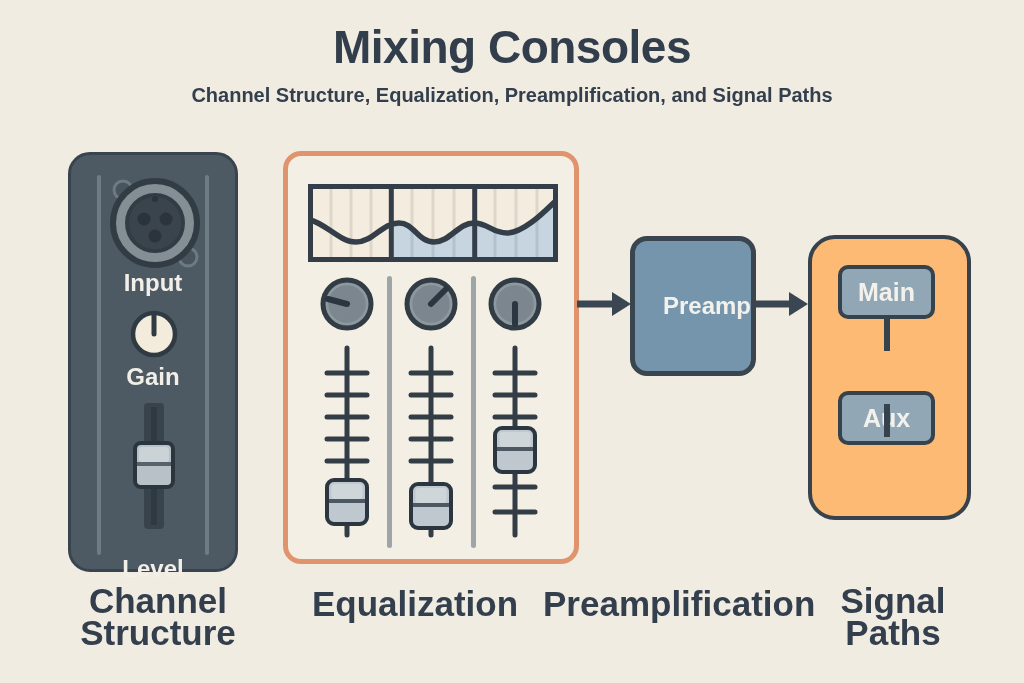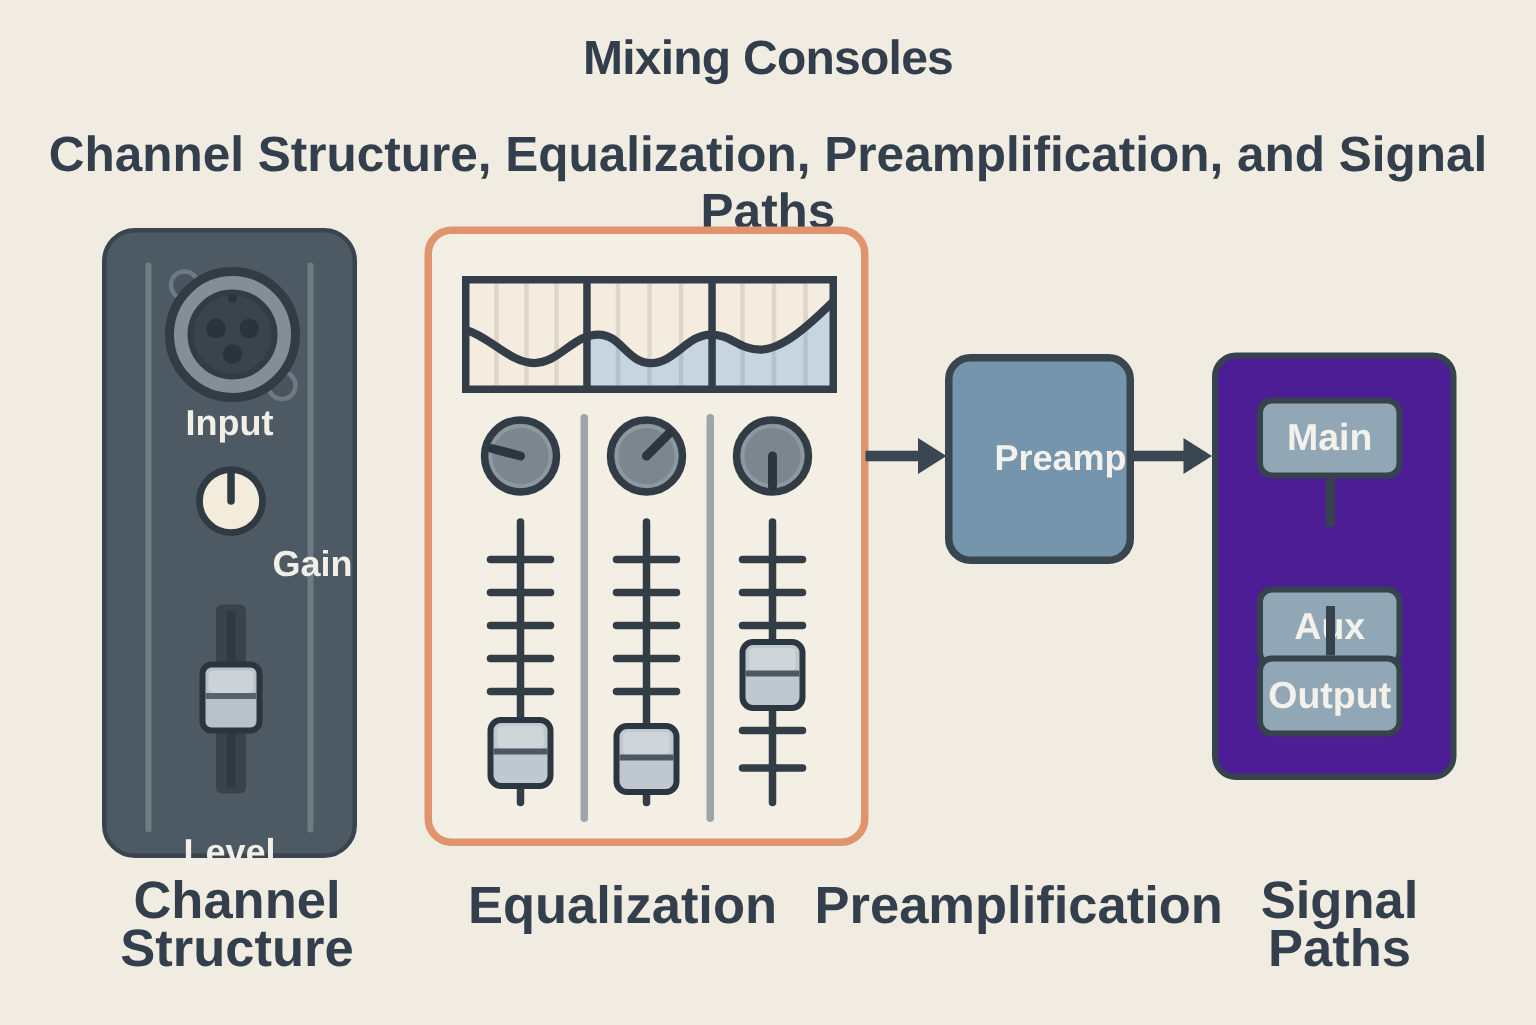--- a/index.html
+++ b/index.html
@@ -1,39 +1,39 @@
 <!DOCTYPE html>
 <html><head>
 <meta charset="utf-8">
 <style>
   html,body{margin:0;padding:0;background:#f1ece2;}
   .canvas{position:relative;width:1024px;height:683px;background:#f1ece2;overflow:hidden;
           font-family:"Liberation Sans",sans-serif;color:#333f4c;}
   .abs{position:absolute;}
   
-  .title{left:0;top:20px;width:1024px;text-align:center;font-size:32px;font-weight:bold;letter-spacing:-0.5px;color:#323e4b;}
-  .subtitle{left:0;top:84px;width:1024px;text-align:center;font-size:33px;font-weight:bold;color:#333f4c;}
+  .title{left:0;top:20px;width:1024px;text-align:center;font-size:46px;font-weight:bold;letter-spacing:-0.5px;color:#323e4b;}
+  .subtitle{left:0;top:84px;width:1024px;text-align:center;font-size:20px;font-weight:bold;color:#333f4c;}
   
   .strip{left:68px;top:152px;width:170px;height:420px;background:#4d5963;border:3px solid #3a444e;
          border-radius:22px;box-sizing:border-box;}
   .strip-hl{position:absolute;top:20px;width:4px;height:380px;background:#76828a;border-radius:3px;opacity:.85;}
   .strip-label{position:absolute;width:164px;left:0;text-align:center;font-size:24px;font-weight:bold;color:#f2efe8;}
   
   .caption{font-size:35px;font-weight:bold;text-align:center;color:#333f4c;line-height:32px;white-space:pre-line;}
   
   .eq-box{left:283px;top:151px;width:296px;height:413px;background:#f4efe5;border:5px solid #e0946e;
           border-radius:18px;box-sizing:border-box;}
   .col-divider{position:absolute;top:120px;width:5px;height:272px;background:#9da5aa;border-radius:3px;}
   
   .preamp{left:630px;top:236px;width:126px;height:140px;background:#7595ac;border:5px solid #39454f;border-radius:17px;
           box-sizing:border-box;display:flex;align-items:center;justify-content:flex-end;
           font-size:24px;font-weight:bold;color:#f3f1eb;}
   
-  .signal-box{left:808px;top:235px;width:163px;height:285px;background:#4c1d95;border:4.5px solid #36424c;
-              border-radius:16px;box-sizing:border-box;}
+  .signal-box{left:808px;top:235px;width:163px;height:285px;background:#fdba74;border:4.5px solid #36424c;
+              border-radius:27px;box-sizing:border-box;}
   .node{position:absolute;left:26px;width:97px;height:54px;background:#92a7b5;border:4px solid #36424c;border-radius:10px;
         box-sizing:border-box;display:flex;align-items:center;justify-content:center;
         font-size:25px;font-weight:bold;color:#f3f1ec;}
   .connector{position:absolute;left:72px;width:6px;height:33px;background:#36424c;}
 </style>
 </head>
 <body>
 
 <div class="canvas">
 
@@ -53,21 +53,21 @@
       <circle cx="35" cy="42" r="6.5" fill="#2b343c"></circle>
       <circle cx="57" cy="42" r="6.5" fill="#2b343c"></circle>
       <circle cx="46" cy="59" r="6.5" fill="#2b343c"></circle>
     </svg>
     <div class="strip-label" style="top:114px;">Input</div>
 
     <svg class="abs" style="left:59px;top:155px;" width="48" height="48" viewBox="0 0 48 48">
       <circle cx="24" cy="24" r="21" fill="#f3ebdb" stroke="#2f3a43" stroke-width="4.5"></circle>
       <line x1="24" y1="24" x2="24" y2="6" stroke="#2f3a43" stroke-width="5" stroke-linecap="round"></line>
     </svg>
-    <div class="strip-label" style="top:208px;text-align:right;">Gain</div>
+    <div class="strip-label" style="top:208px;">Gain</div>
 
     <svg class="abs" style="left:59px;top:246px;" width="48" height="130" viewBox="0 0 48 130">
       <rect x="14" y="2" width="20" height="126" rx="4" fill="#39434b"></rect>
       <rect x="21" y="6" width="6" height="118" fill="#2f3941"></rect>
       <rect x="5" y="42" width="38" height="44" rx="6" fill="#b7c1c7" stroke="#2b353e" stroke-width="4"></rect>
       <rect x="9" y="46" width="30" height="15" rx="3" fill="#cbd3d7"></rect>
       <line x1="7" y1="63" x2="41" y2="63" stroke="#57636c" stroke-width="4"></line>
     </svg>
     <div class="strip-label" style="top:376px;margin-top:24px;">Level</div>
   </div>
@@ -196,20 +196,17 @@
 
   <div class="abs signal-box">
     <div class="node" style="top:26px;">
       <span>Main</span>
     </div>
     <div class="connector" style="top:79px;"></div>
     <div class="node" style="top:112px;margin-top:40px;">
       <span>Aux</span>
     </div>
     <div class="connector" style="top:165px;"></div>
-    <div class="node" style="top:198px;">
-      <span>Output</span>
-    </div>
   </div>
   <div class="abs caption" style="left:813px;top:585px;width:160px;">Signal
 Paths</div>
 
 </div>
 
 </body></html>

